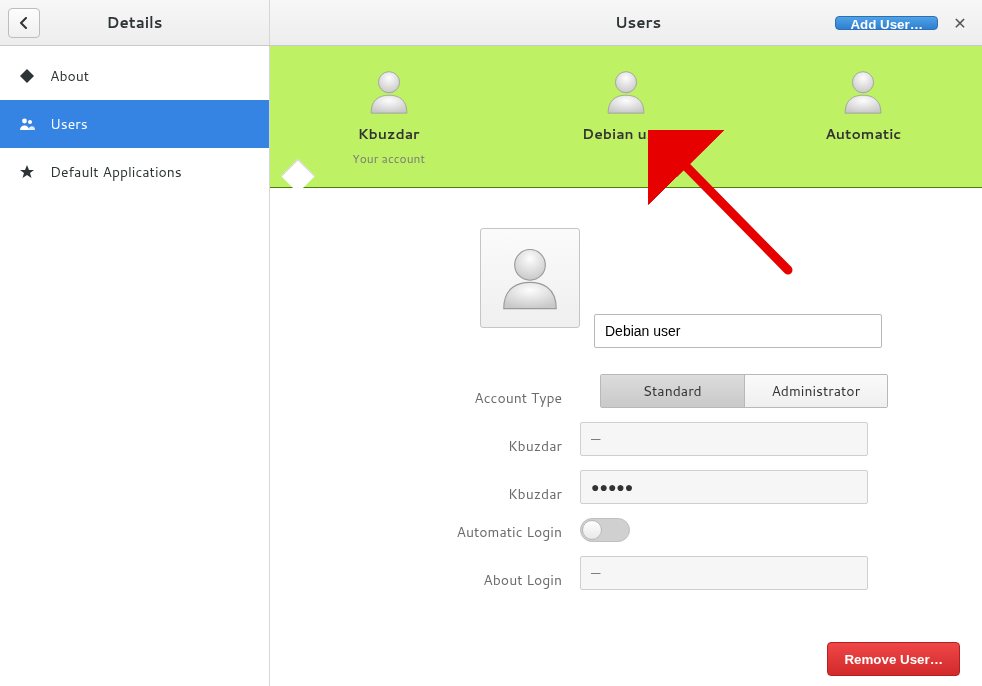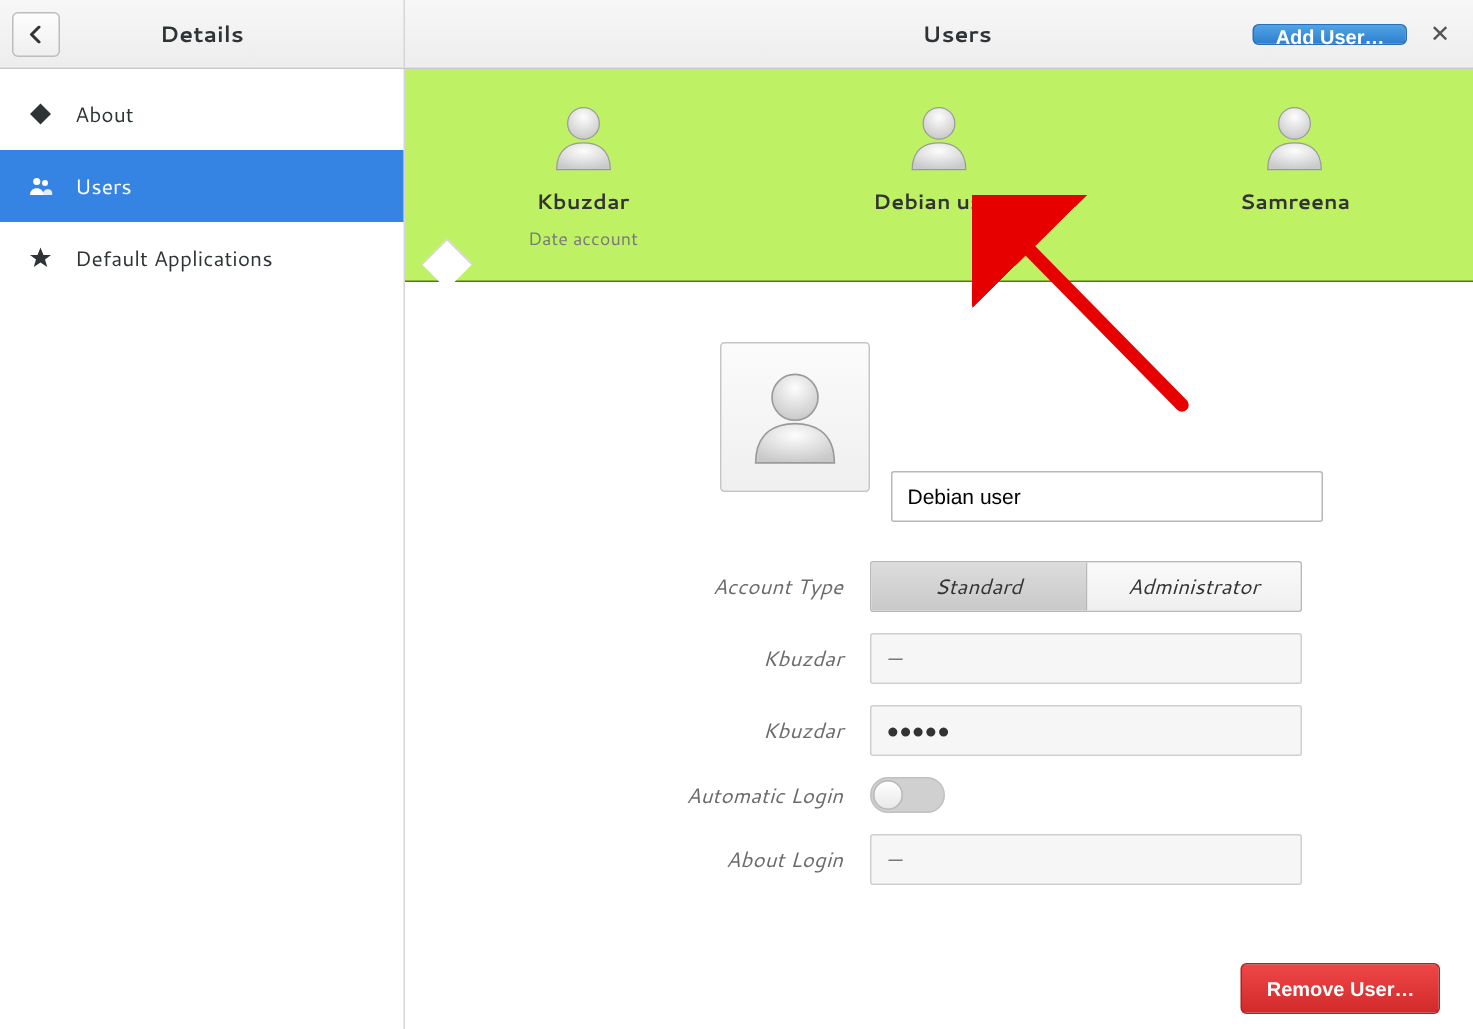--- a/index.html
+++ b/index.html
@@ -165,23 +165,22 @@
       transform: rotate(45deg);
       transform-origin: center;
     }
     .form-area {
       flex: 1;
       padding: 40px 40px 0 40px;
       position: relative;
     }
     .row {
       display: flex;
-      align-items: center;
+      align-items: flex-end;
       margin-bottom: 14px;
-      font-style: italic;
     }
     .row .label {
       width: 270px;
       text-align: right;
       padding-right: 18px;
       color: #6b6b6b;
     }
     .row .control {
       width: 288px;
     }
@@ -209,20 +208,21 @@
       background: #fff;
       font-size: 14px;
     }
     .seg {
       display: flex;
       width: 288px;
       height: 34px;
       border: 1px solid #b8b8b8;
       border-radius: 2px;
       overflow: hidden;
+      margin-left: 20px;
     }
     .seg-btn {
       flex: 1;
       display:flex; align-items:center; justify-content:center;
       background: linear-gradient(#fafafa,#efefef);
       cursor: pointer;
       color:#333;
     }
     .seg-btn.active {
       background: linear-gradient(#dcdcdc,#c9c9c9);
@@ -336,38 +336,38 @@
           <defs>
               <radialGradient id="g1" cx="50%" cy="30%" r="70%">
                 <stop offset="0%" stop-color="#fdfdfd"></stop>
                 <stop offset="100%" stop-color="#c9c9c9"></stop>
               </radialGradient>
             </defs>
           <circle cx="32" cy="20" r="13" fill="url(#g1)" stroke="#9a9a9a"></circle>
           <path d="M10 58 C10 40 22 36 32 36 C42 36 54 40 54 58 Z" fill="url(#g1)" stroke="#9a9a9a"></path>
         </svg>
         <div class="name">Kbuzdar</div>
-        <div class="sub">Date account</div>
+        <div class="sub">Your account</div>
       </div>
 
       <div class="user-tile">
         <svg class="avatar" viewBox="0 0 64 64">
           <circle cx="32" cy="20" r="13" fill="url(#g1)" stroke="#9a9a9a"></circle>
           <path d="M10 58 C10 40 22 36 32 36 C42 36 54 40 54 58 Z" fill="url(#g1)" stroke="#9a9a9a"></path>
         </svg>
         <div class="name">Debian user</div>
         <div class="sub"></div>
       </div>
 
       <div class="user-tile">
         <svg class="avatar" viewBox="0 0 64 64">
           <circle cx="32" cy="20" r="13" fill="url(#g1)" stroke="#9a9a9a"></circle>
           <path d="M10 58 C10 40 22 36 32 36 C42 36 54 40 54 58 Z" fill="url(#g1)" stroke="#9a9a9a"></path>
         </svg>
-        <div class="name">Samreena</div>
+        <div class="name">Automatic</div>
         <div class="sub"></div>
       </div>
     </div>
 
     <div class="form-area">
 
       <div class="top-row">
         <div class="avatar-frame">
           <svg viewBox="0 0 64 64">
             <circle cx="32" cy="20" r="14" fill="url(#g1)" stroke="#9a9a9a"></circle>

